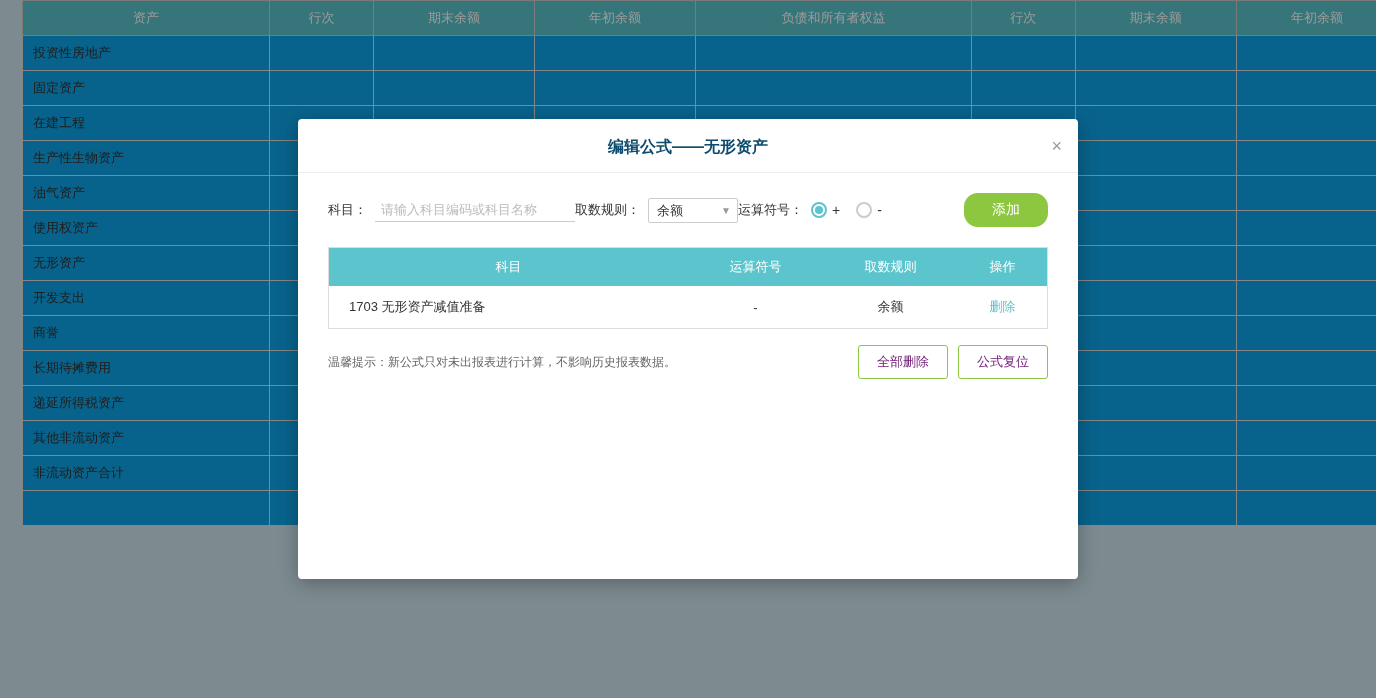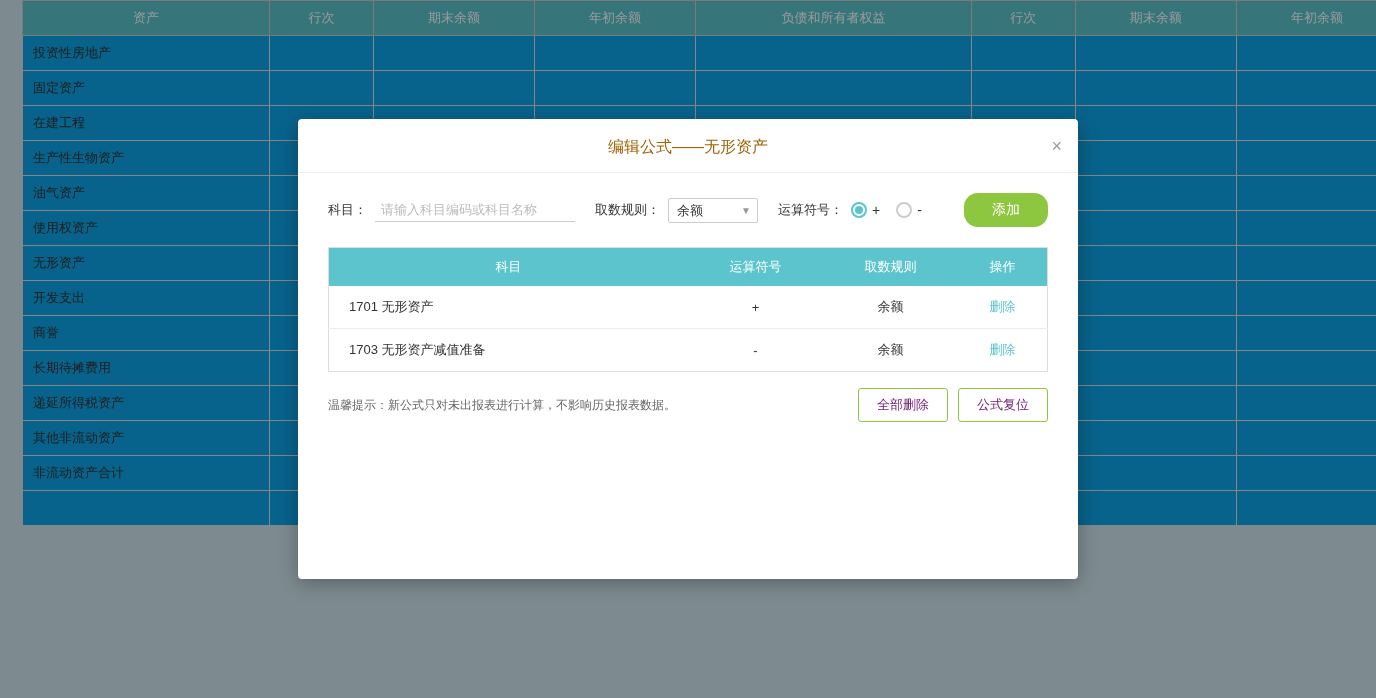--- a/index.html
+++ b/index.html
@@ -73,41 +73,40 @@
     }
 
     .modal-header {
       padding: 18px 20px 14px;
       border-bottom: 1px solid #eee;
       text-align: center;
       position: relative;
     }
     .modal-title {
       font-size: 16px;
-      color: #a16207;
-      font-weight: normal;
+      color: #0c4a6e;
+      font-weight: bold;
     }
     .modal-close {
       position: absolute;
       right: 16px;
       top: 50%;
       transform: translateY(-50%);
       cursor: pointer;
       font-size: 18px;
       color: #999;
       background: none;
       border: none;
       line-height: 1;
     }
 
     
     .form-row {
       display: flex;
       padding: 20px 30px;
-      gap: 20px;
     }
     .form-group {
       display: flex;
       align-items: center;
       gap: 8px;
     }
     .form-label {
       color: #333;
       font-size: 13px;
       white-space: nowrap;
@@ -475,26 +474,20 @@
       <table class="modal-table">
         <thead>
           <tr>
             <th style="width:50%;text-align:center;">科目</th>
             <th>运算符号</th>
             <th>取数规则</th>
             <th>操作</th>
           </tr>
         </thead>
         <tbody id="formula-tbody">
-        <tr>
-      <td class="subject-col">1701 无形资产</td>
-      <td>+</td>
-      <td>余额</td>
-      <td><a class="link-delete" href="#">删除</a></td>
-    </tr>
             <tr>
       <td class="subject-col">1703 无形资产减值准备</td>
       <td>-</td>
       <td>余额</td>
       <td><a class="link-delete" href="#">删除</a></td>
     </tr>
           </tbody>
       </table>
     </div>
 

